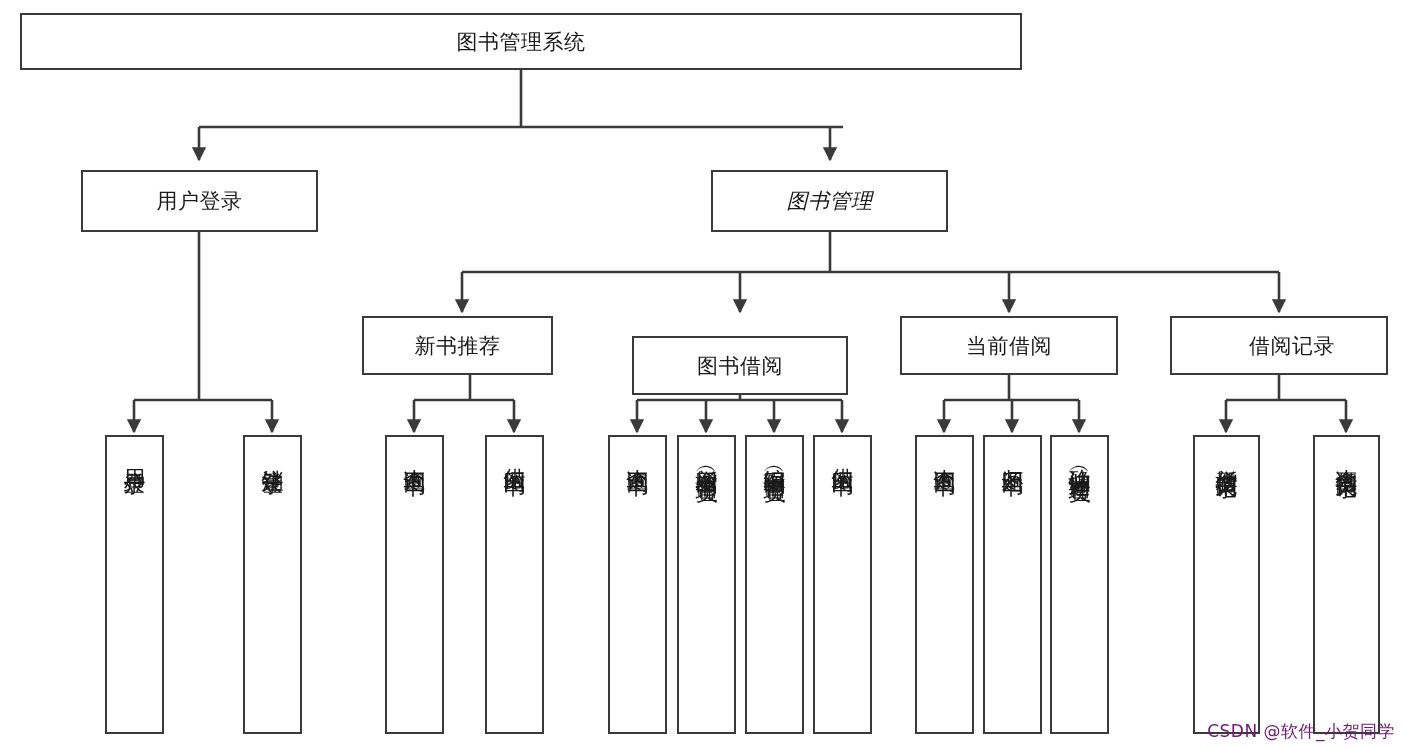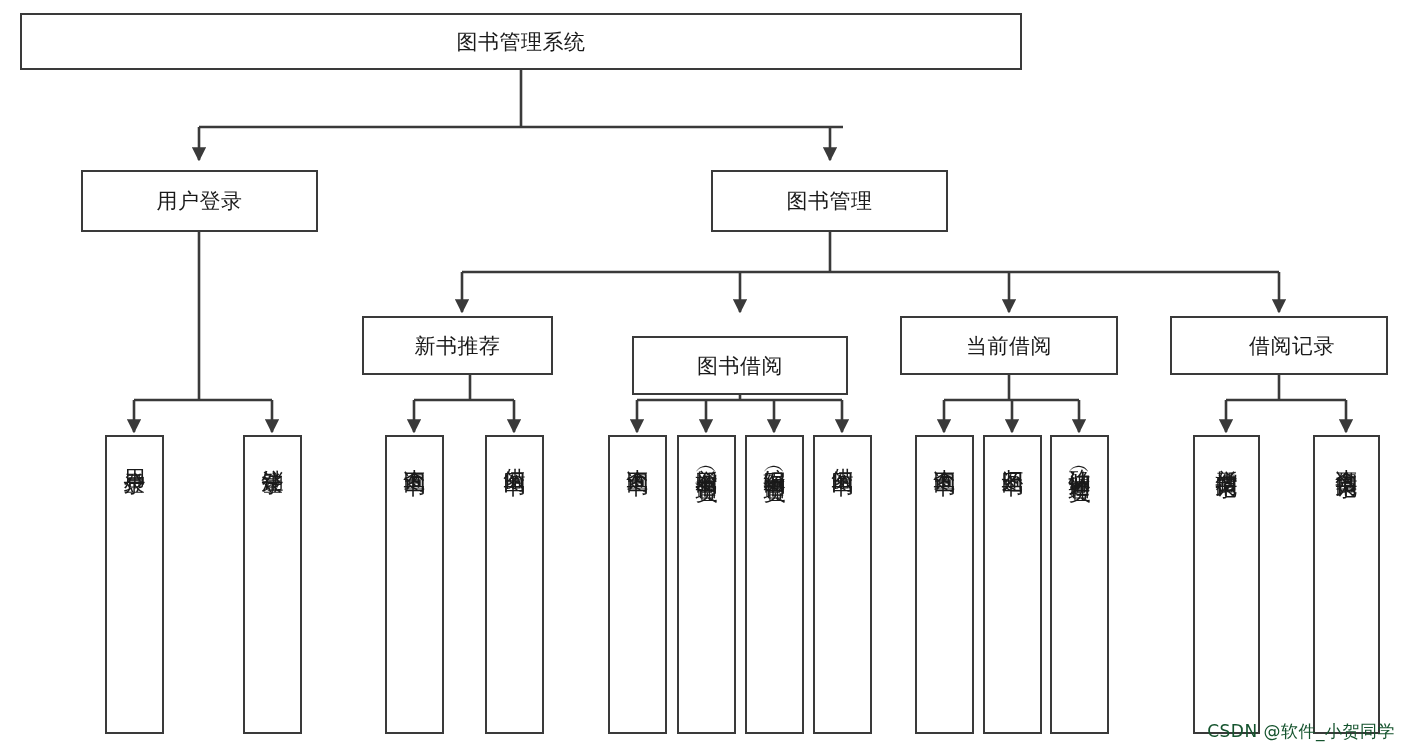--- a/index.html
+++ b/index.html
@@ -57,21 +57,21 @@
     line-height: 1.08;
     letter-spacing: 2px;
     white-space: nowrap;
     color: #1a1a1a;
   }
   .watermark {
     position: absolute;
     right: 10px;
     bottom: 4px;
     font-size: 17px;
-    color: #14532d;
+    color: #701a75;
     white-space: nowrap;
     z-index: 3;
     letter-spacing: 0.5px;
   }
 </style>
 </head>
 <body>
 
 <div id="canvas">
 
@@ -125,21 +125,21 @@
     </g>
   </svg>
 
   <div class="node h" style="left:20px; top:13px; width:1002px; height:57px;">
     <span>图书管理系统</span>
   </div>
 
   <div class="node h" style="left:81px; top:170px; width:237px; height:62px;">
     <span>用户登录</span>
   </div>
-  <div class="node h" style="left:711px; top:170px; width:237px; height:62px;">
+  <div class="node h" style="left:711px; top:170px; width:237px; height:62px;font-style:italic;">
     <span>图书管理</span>
   </div>
 
   <div class="node h" style="left:362px; top:316px; width:191px; height:59px;">
     <span>新书推荐</span>
   </div>
   <div class="node h" style="left:632px; top:316px; width:216px; height:59px;margin-top:20px;">
     <span>图书借阅</span>
   </div>
   <div class="node h" style="left:900px; top:316px; width:218px; height:59px;">

